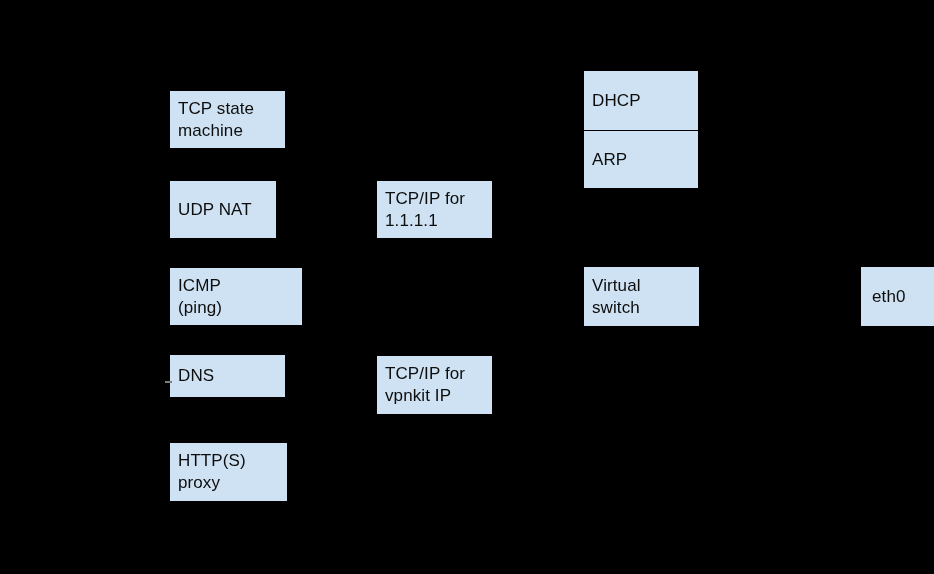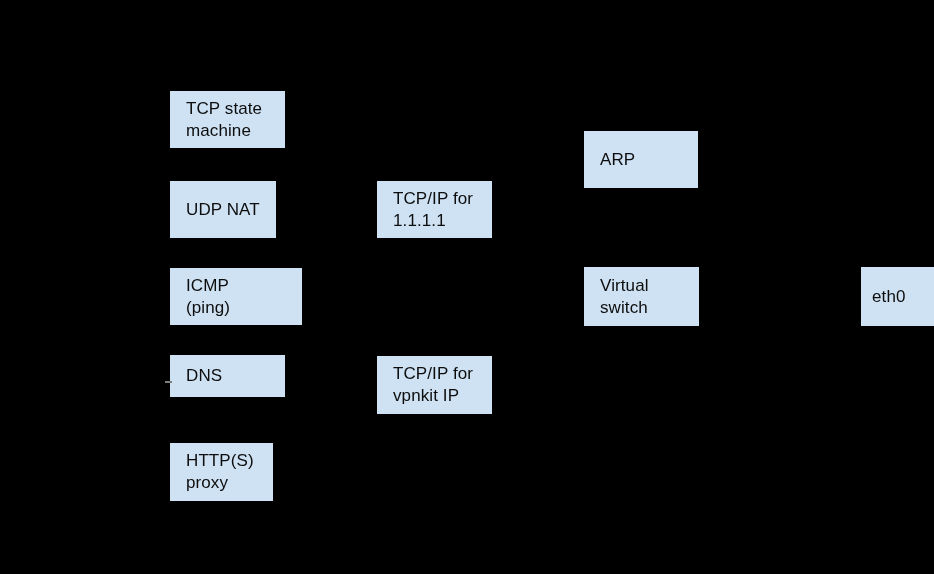--- a/index.html
+++ b/index.html
@@ -19,21 +19,21 @@
     position: absolute;
     inset: 0;
   }
   .node {
     position: absolute;
     box-sizing: border-box;
     background: var(--box-fill, #cfe2f3);
     color: var(--box-text, #0d0d0d);
     display: flex;
     align-items: center;
-    padding-left: 16px;
+    padding-left: 8px;
     padding-right: 4px;
     font-size: 17px;
     line-height: 22px;
     white-space: pre-line;
     letter-spacing: 0.1px;
   }
   .node.top-divider {
     border-top: 1px solid var(--divider, #000000);
     text-align: right;
   }
@@ -52,29 +52,30 @@
   <div class="node" style="left:170px; top:91px; width:115px; height:57px;">TCP state
 machine</div>
 
   <div class="node" style="left:170px; top:181px; width:106px; height:57px;">UDP NAT</div>
 
   <div class="node" style="left:170px; top:268px; width:132px; height:57px;">ICMP
 (ping)</div>
 
   <div class="node" style="left:170px; top:355px; width:115px; height:42px;">DNS</div>
 
-  <div class="node" style="left:170px; top:443px; width:103px; height:58px;">HTTP(S)
+  <div class="node" style="left:170px; top:443px; width:117px; height:58px;">HTTP(S)
 proxy</div>
 
   <div class="node" style="left:377px; top:181px; width:115px; height:57px;">TCP/IP for
 1.1.1.1</div>
 
   <div class="node" style="left:377px; top:356px; width:115px; height:58px;">TCP/IP for
 vpnkit IP</div>
 
+  <div class="node" style="left:584px; top:71px; width:114px; height:59px;">DHCP</div>
 
   <div class="node top-divider" style="left:584px; top:130px; width:114px; height:58px;">ARP</div>
 
   <div class="node" style="left:584px; top:267px; width:115px; height:59px;">Virtual
 switch</div>
 
   <div class="node" style="left:861px; top:267px; width:93px; height:59px; padding-left:11px;">eth0</div>
 
   <div class="arrow-fragment" style="left:165px; top:381px;"></div>
 

